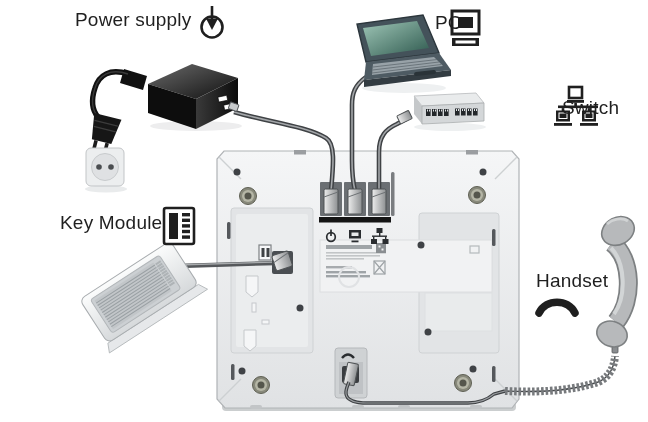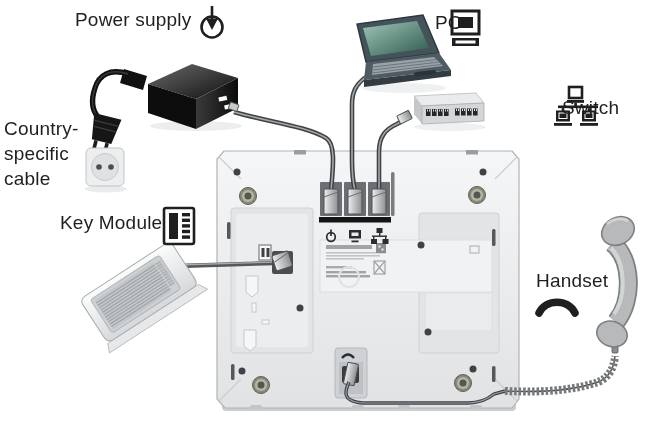--- a/index.html
+++ b/index.html
@@ -365,21 +365,18 @@
     <rect x="182" y="213" width="8" height="3.4" fill="#1f1f1f"></rect>
     <rect x="182" y="218.6" width="8" height="3.4" fill="#1f1f1f"></rect>
     <rect x="182" y="224.2" width="8" height="3.4" fill="#1f1f1f"></rect>
     <rect x="182" y="229.8" width="8" height="3.4" fill="#1f1f1f"></rect>
     <rect x="182" y="235.4" width="8" height="3.4" fill="#1f1f1f"></rect>
   </g>
   <path d="M539,313 C546,298.5 568,298.5 575,313" stroke="#1f1f1f" stroke-width="7.5" fill="none" stroke-linecap="round"></path>
 </svg>
 
 <div class="lbl" style="left:75px;top:7px;">Power supply</div>
-<div class="lbl" style="left:4px;top:116px;">Country-
-specific
-cable</div>
 <div class="lbl" style="left:435px;top:10px;">PC</div>
 <div class="lbl" style="left:514px;top:95px;margin-left:48px;">Switch</div>
 <div class="lbl" style="left:536px;top:268px;">Handset</div>
 <div class="lbl" style="left:60px;top:210px;">Key Module</div>
 
 </div>
 
 </body></html>

